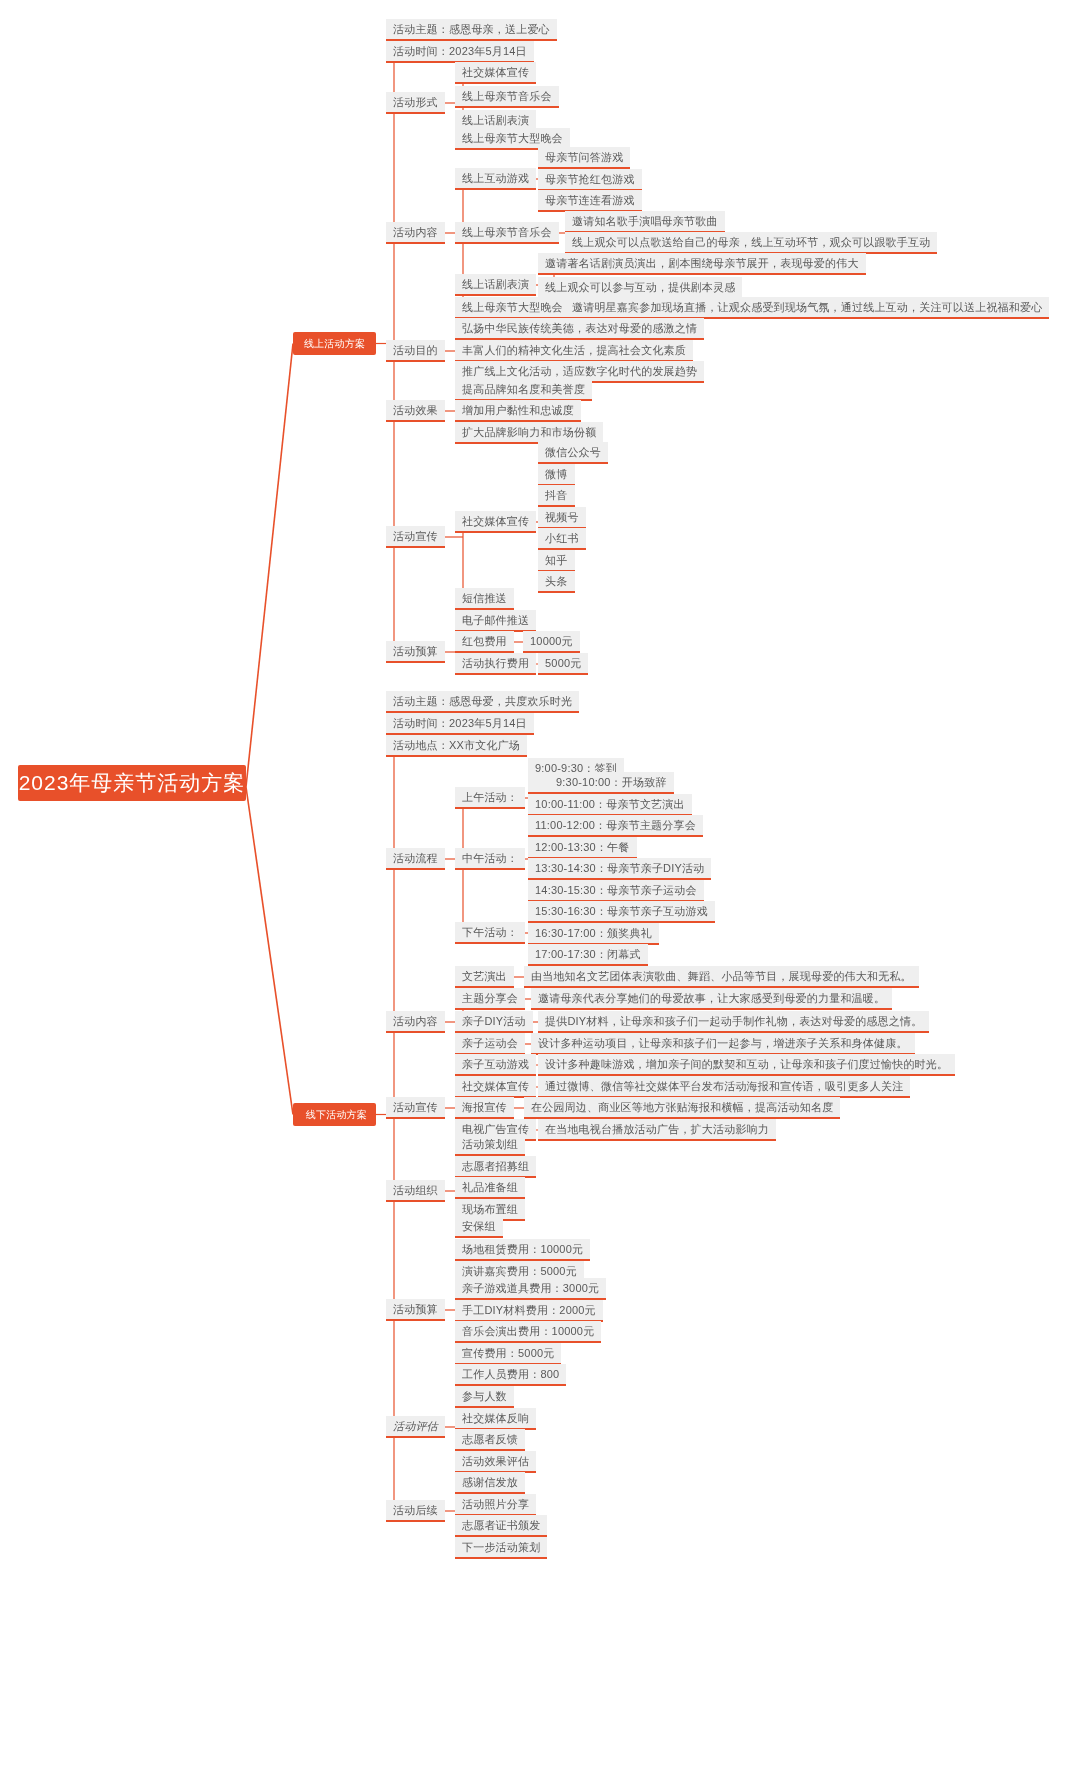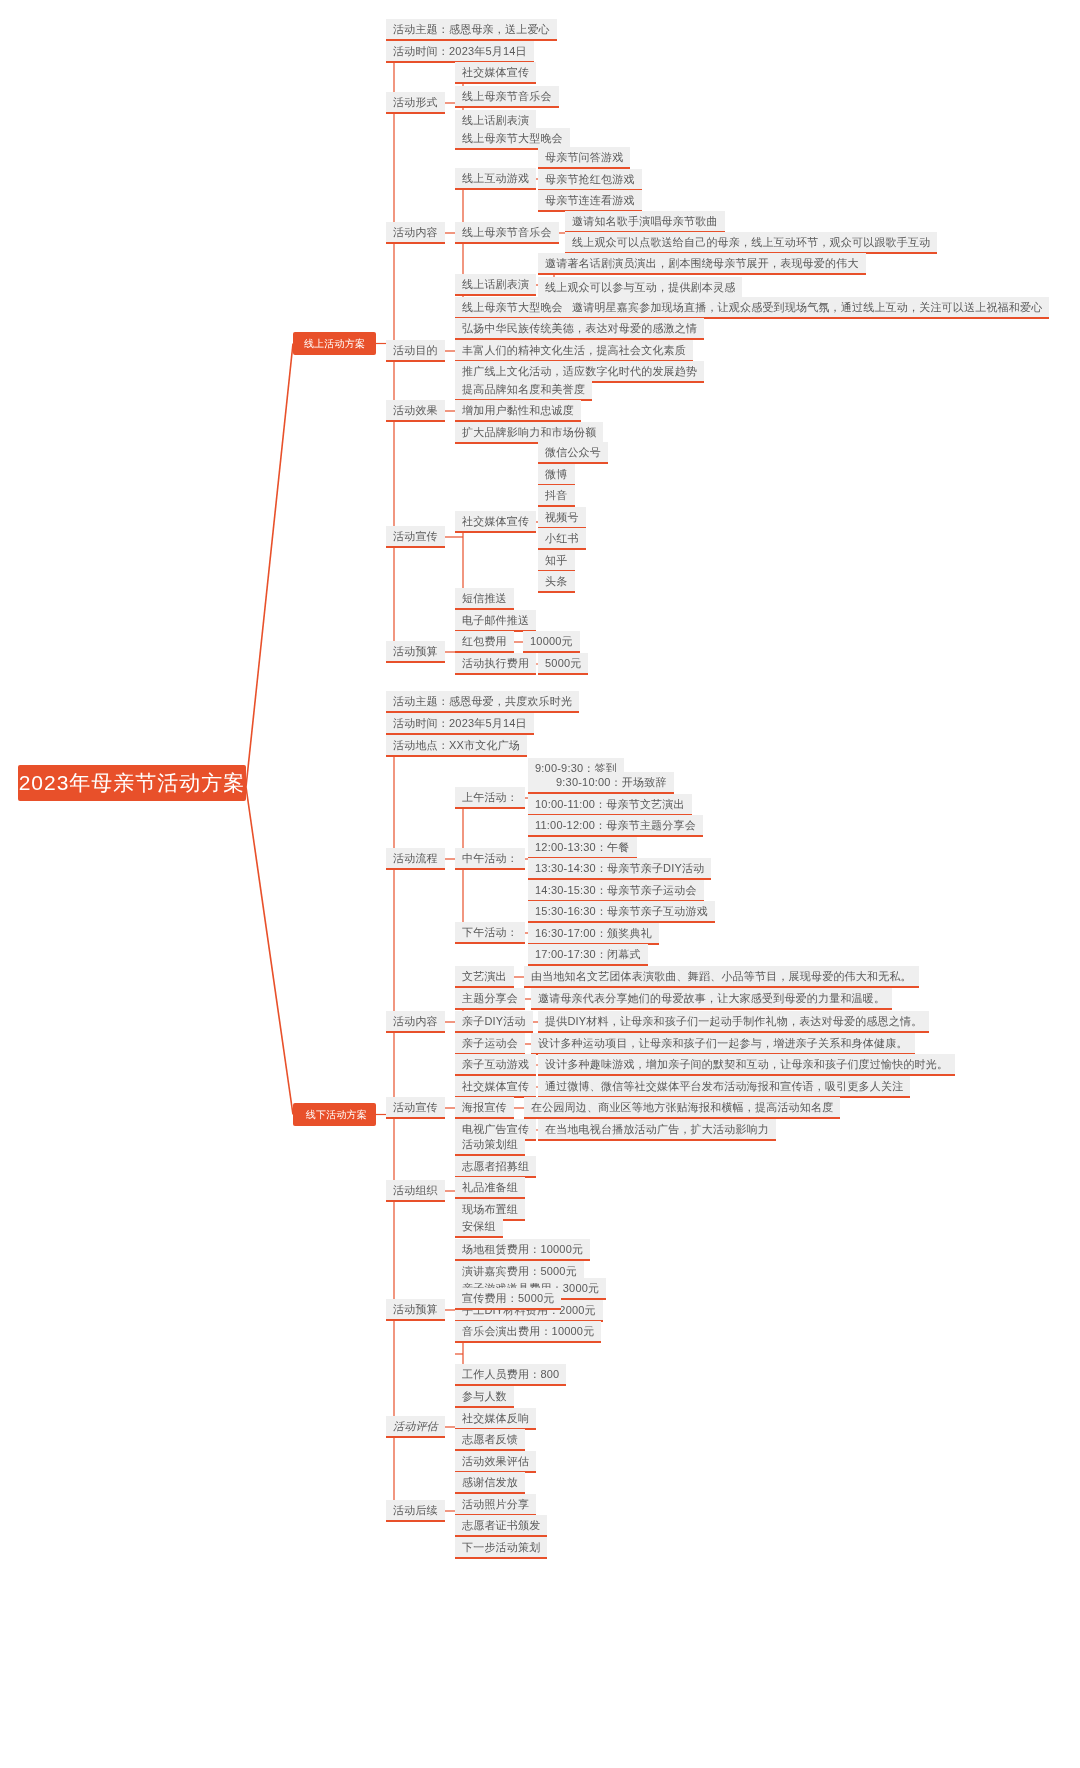--- a/index.html
+++ b/index.html
@@ -344,21 +344,21 @@
       <div class="node lvl3" style="left: 455px; top: 1156px; min-width: 73px;"><span>志愿者招募组</span></div>
       <div class="node lvl3" style="left: 455px; top: 1177px; min-width: 64px;"><span>礼品准备组</span></div>
       <div class="node lvl3" style="left: 455px; top: 1199px; min-width: 64px;"><span>现场布置组</span></div>
       <div class="node lvl3" style="left: 455px; top: 1216px; min-width: 46px;"><span>安保组</span></div>
       <div class="node lvl2" style="left: 386px; top: 1299px; min-width: 57px;"><span>活动预算</span></div>
       <div class="node lvl3" style="left: 455px; top: 1239px; min-width: 122px;"><span>场地租赁费用：10000元</span></div>
       <div class="node lvl3" style="left: 455px; top: 1261px; min-width: 118px;"><span>演讲嘉宾费用：5000元</span></div>
       <div class="node lvl3" style="left: 455px; top: 1278px; min-width: 138px;"><span>亲子游戏道具费用：3000元</span></div>
       <div class="node lvl3" style="left: 455px; top: 1300px; min-width: 131px;"><span>手工DIY材料费用：2000元</span></div>
       <div class="node lvl3" style="left: 455px; top: 1321px; min-width: 133px;"><span>音乐会演出费用：10000元</span></div>
-      <div class="node lvl3" style="left: 455px; top: 1288px; min-width: 95px; text-align: right;"><span>宣传费用：5000元</span></div>
+      <div class="node lvl3" style="left: 455px; top: 1343px; min-width: 95px; text-align: right;"><span>宣传费用：5000元</span></div>
       <div class="node lvl3" style="left: 455px; top: 1364px; min-width: 105px;"><span>工作人员费用：800</span></div>
       <div class="node lvl2" style="left: 386px; top: 1416px; min-width: 57px; font-style: italic;"><span>活动评估</span></div>
       <div class="node lvl3" style="left: 455px; top: 1386px; min-width: 57px;"><span>参与人数</span></div>
       <div class="node lvl3" style="left: 455px; top: 1408px; min-width: 73px;"><span>社交媒体反响</span></div>
       <div class="node lvl3" style="left: 455px; top: 1429px; min-width: 64px;"><span>志愿者反馈</span></div>
       <div class="node lvl3" style="left: 455px; top: 1451px; min-width: 73px;"><span>活动效果评估</span></div>
       <div class="node lvl2" style="left: 386px; top: 1500px; min-width: 57px;"><span>活动后续</span></div>
       <div class="node lvl3" style="left: 455px; top: 1472px; min-width: 64px;"><span>感谢信发放</span></div>
       <div class="node lvl3" style="left: 455px; top: 1494px; min-width: 73px;"><span>活动照片分享</span></div>
       <div class="node lvl3" style="left: 455px; top: 1515px; min-width: 83px;"><span>志愿者证书颁发</span></div>

